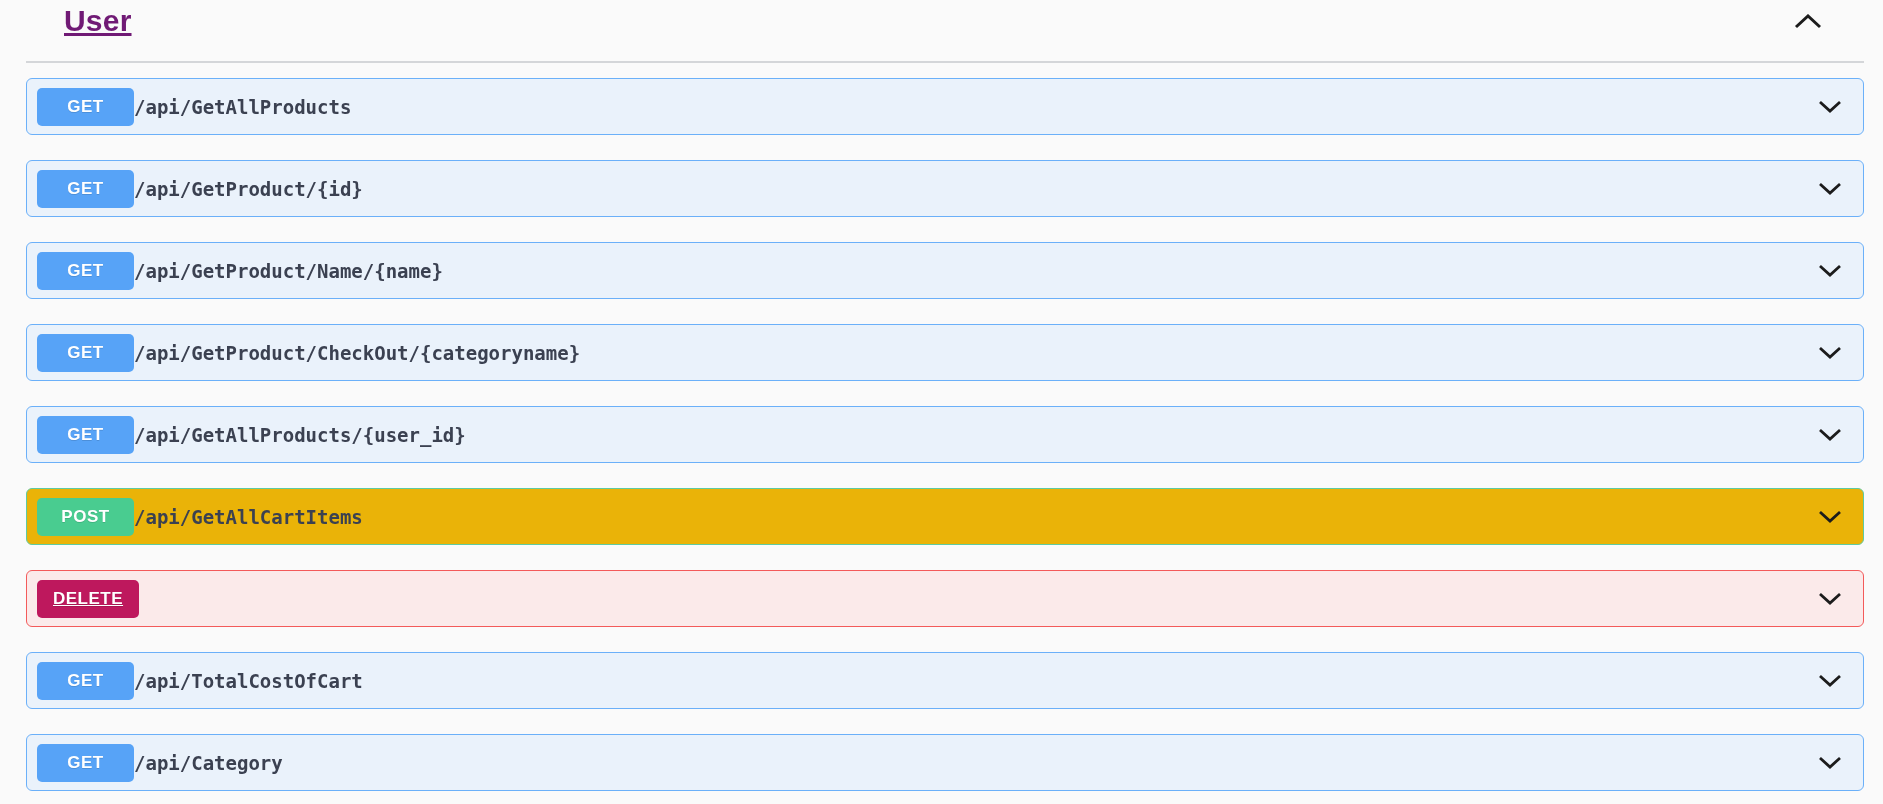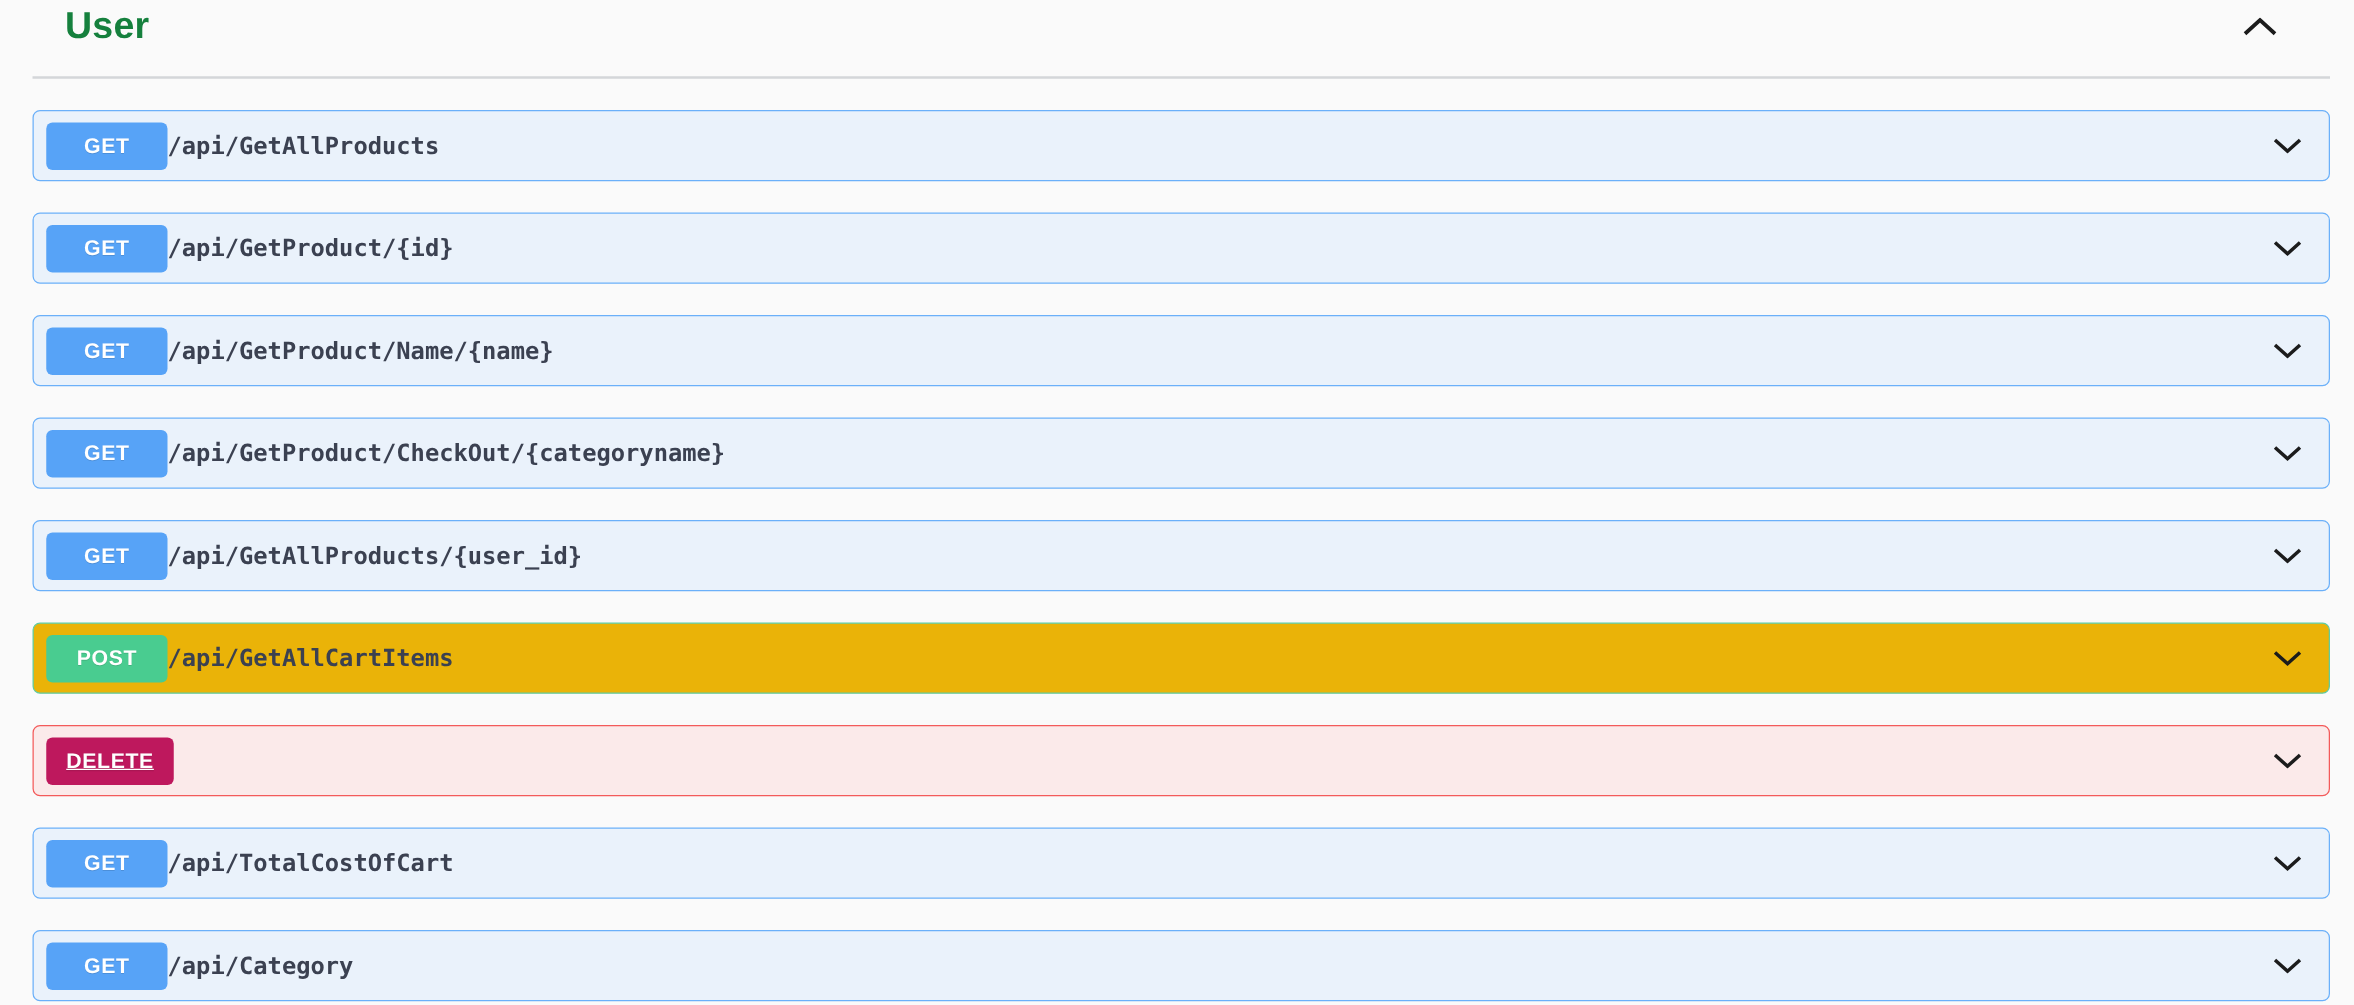--- a/index.html
+++ b/index.html
@@ -17,33 +17,34 @@
     height: 63px;
     display: flex;
     align-items: flex-start;
     justify-content: space-between;
     border-bottom: 2px solid #d4d6d9;
     cursor: pointer;
   }
   .section-title {
     font-size: 30px;
     font-weight: 700;
-    color: #15803d;
-    margin: 4px 0 0 26px;
+    color: #701a75;
+    margin: 4px 0 0 38px;
     letter-spacing: 0.2px;
+    text-decoration: underline;
   }
   .section-collapse {
     background: none;
     border: none;
     margin: 14px 42px 0 0;
     cursor: pointer;
     padding: 0;
     line-height: 0;
   }
-  .op-list { padding-top: 25px; }
+  .op-list { padding-top: 15px; }
   .op-row {
     width: 100%;
     height: 57px;
     display: flex;
     align-items: center;
     border: 1.5px solid;
     border-radius: 6px;
     margin-bottom: 25px;
     padding: 0 14px 0 10px;
     cursor: pointer;

